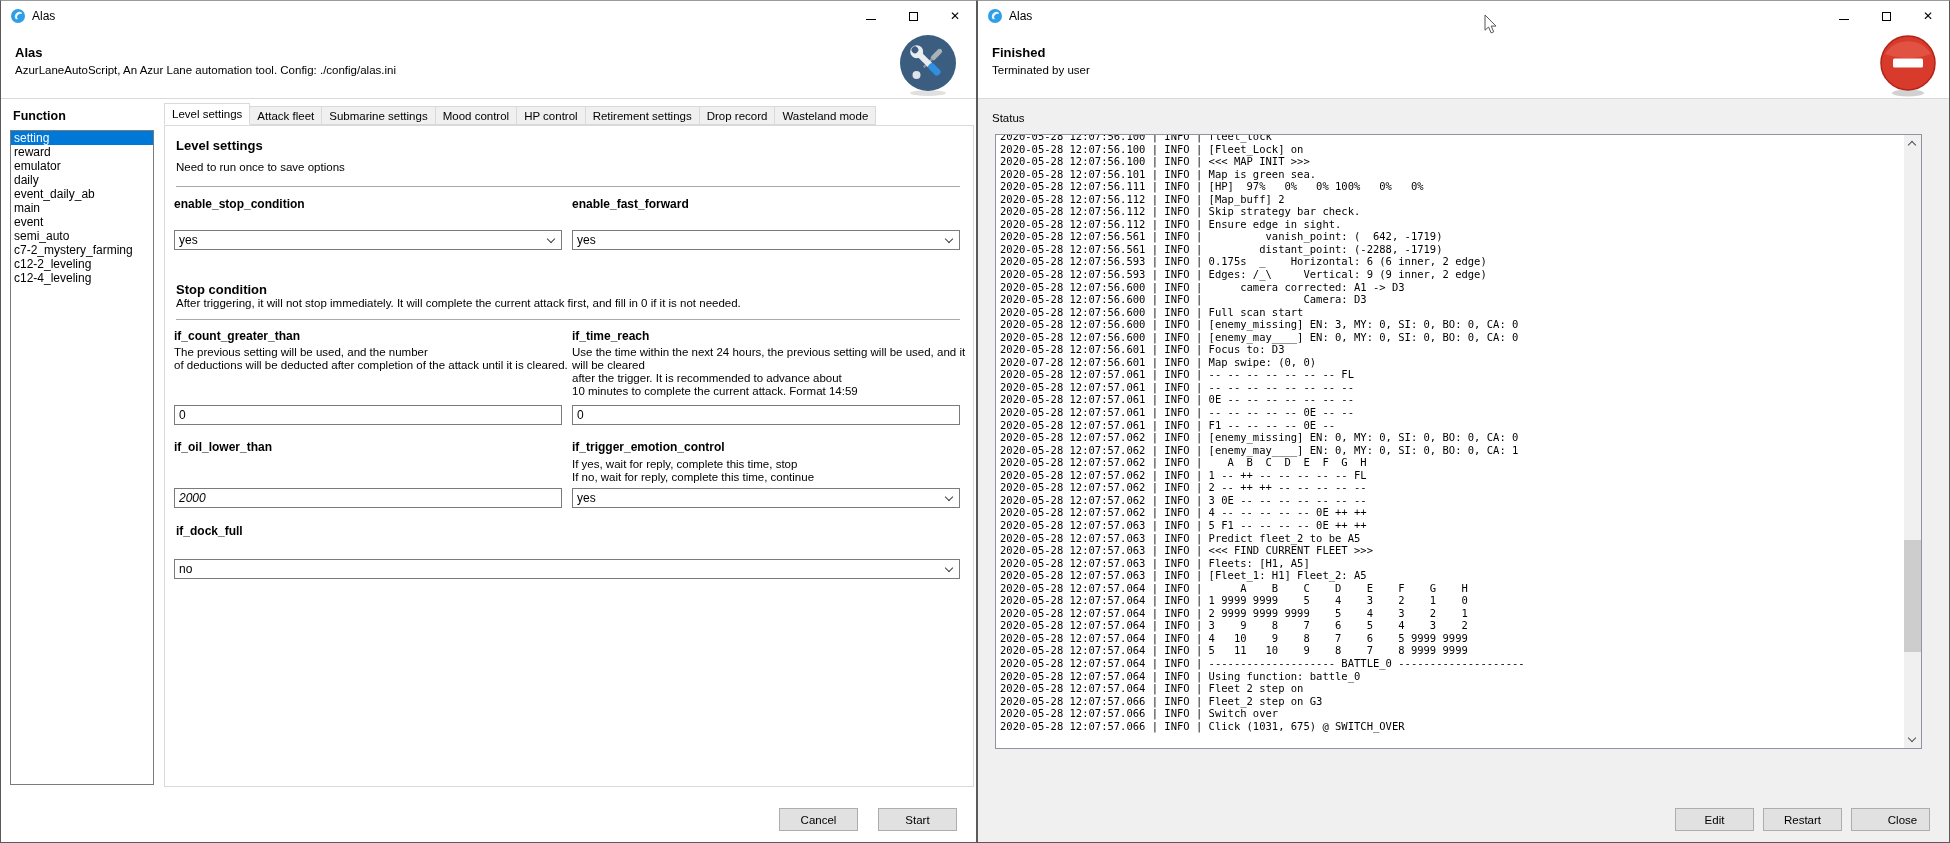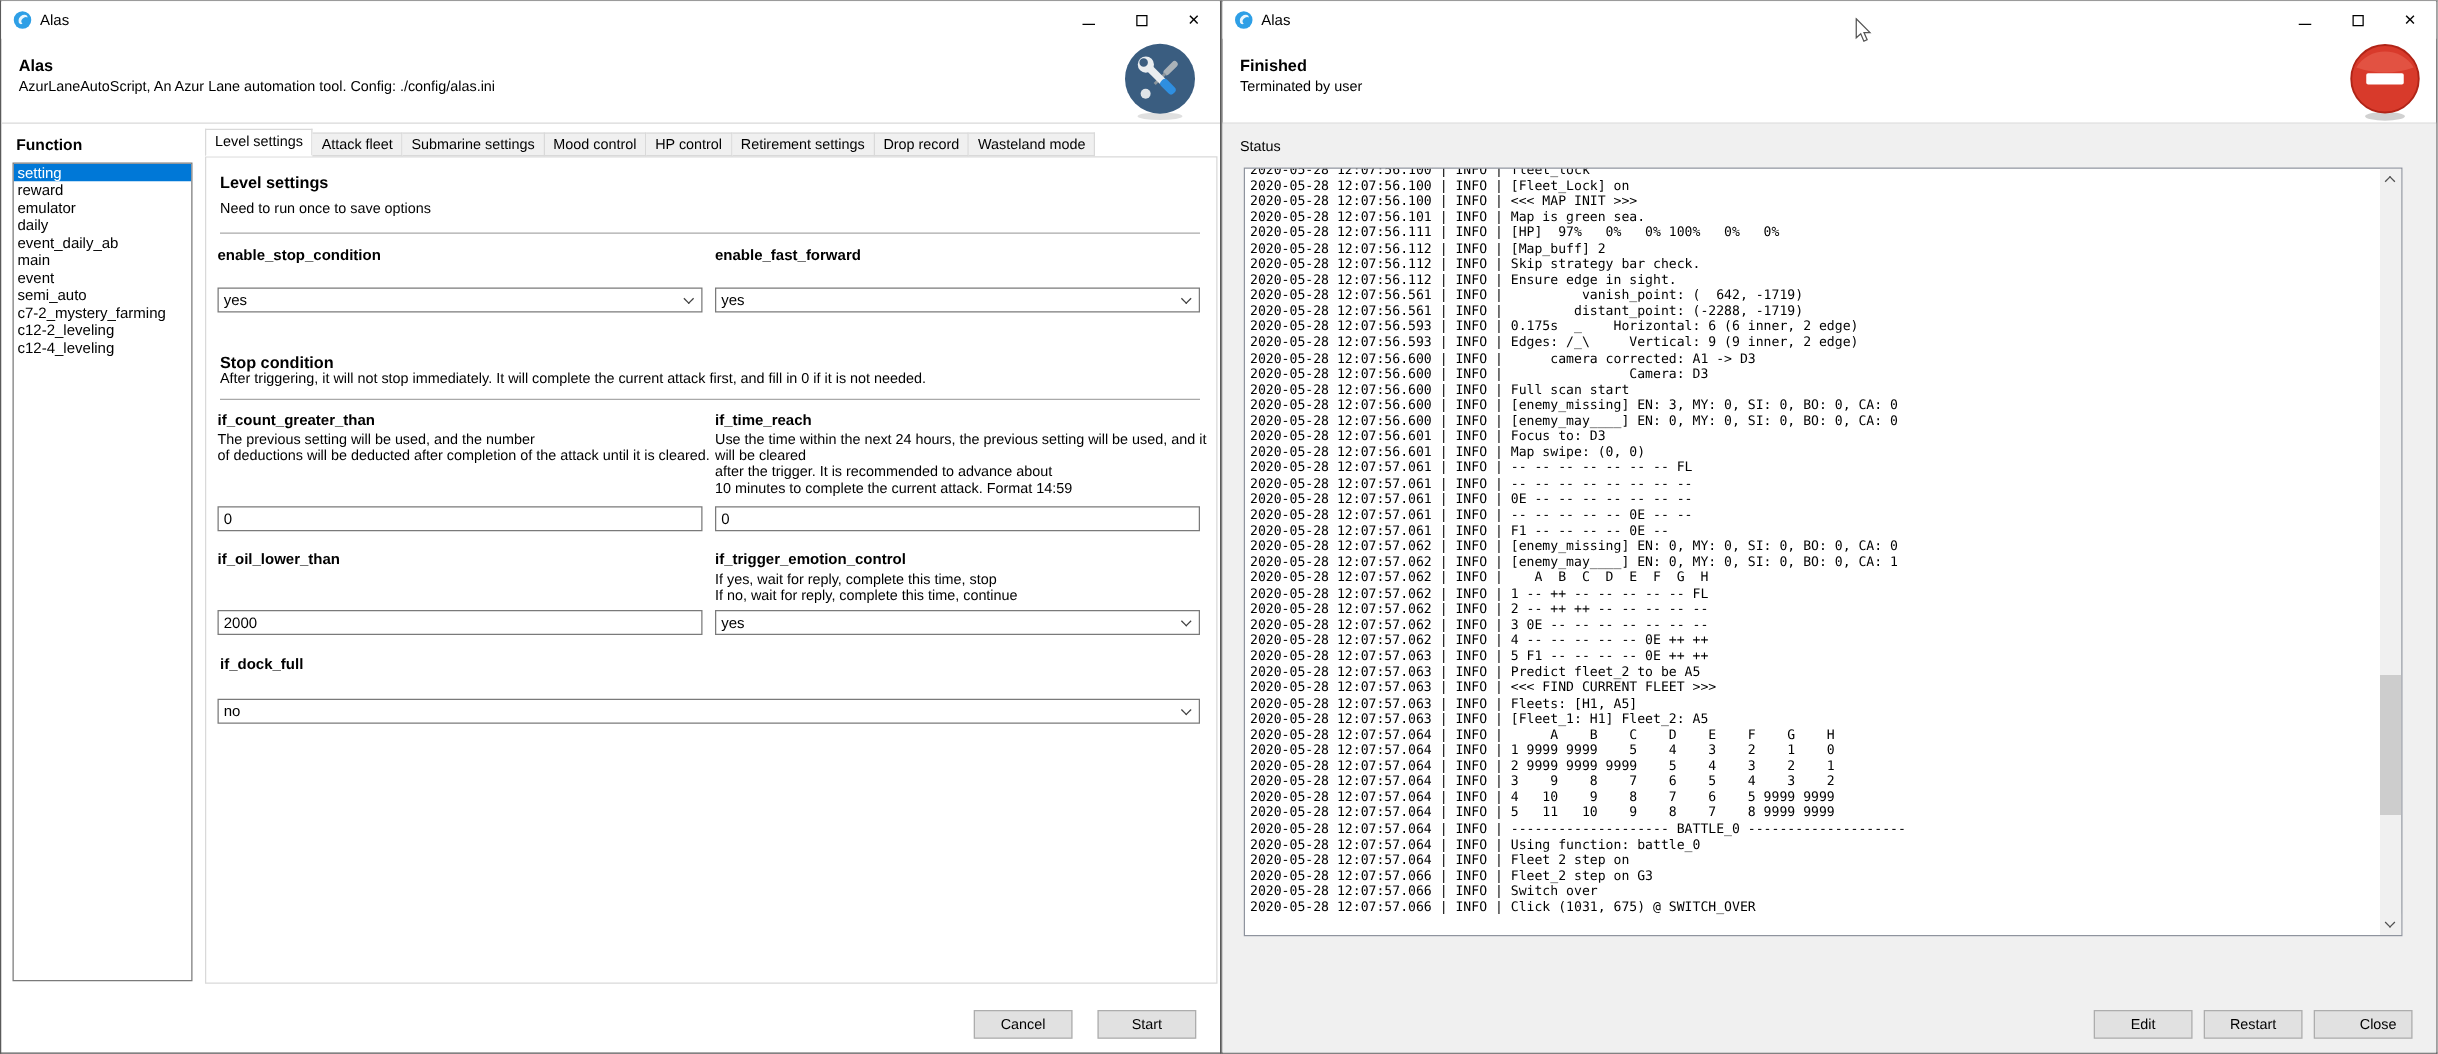--- a/index.html
+++ b/index.html
@@ -163,21 +163,21 @@
     <div class="fd col-r" style="top:233px;">will be cleared</div>
     <div class="fd col-r" style="top:246px;"> after the trigger. It is recommended to advance about</div>
     <div class="fd col-r" style="top:259px;"> 10 minutes to complete the current attack. Format 14:59</div>
     <input class="txt col-l" style="top: 279px;" value="0">
     <input class="txt col-r" style="top: 279px;" value="0">
 
     <div class="fl col-l" style="top:314px;">if_oil_lower_than</div>
     <div class="fl col-r" style="top:314px;">if_trigger_emotion_control</div>
     <div class="fd col-r" style="top:332px;">If yes, wait for reply, complete this time, stop</div>
     <div class="fd col-r" style="top:345px;">If no, wait for reply, complete this time, continue</div>
-    <input class="txt col-l" style="top: 362px;" value="2000">
+    <input class="txt col-l" style="top: 362px; font-style: italic;" value="2000">
     <div class="combo col-r" style="top:362px;">
       <span>yes</span>
       <span class="chev"></span>
     </div>
 
     <div class="fl" style="left:11px; top:398px;">if_dock_full</div>
     <div class="combo" style="left:9px; top:433px; width:786px;">
       <span>no</span>
       <span class="chev"></span>
     </div>
@@ -233,21 +233,21 @@
         <div class="log-line">2020-05-28 12:07:56.561 | INFO |          vanish_point: (  642, -1719)</div>
         <div class="log-line">2020-05-28 12:07:56.561 | INFO |         distant_point: (-2288, -1719)</div>
         <div class="log-line">2020-05-28 12:07:56.593 | INFO | 0.175s  _    Horizontal: 6 (6 inner, 2 edge)</div>
         <div class="log-line">2020-05-28 12:07:56.593 | INFO | Edges: /_\     Vertical: 9 (9 inner, 2 edge)</div>
         <div class="log-line">2020-05-28 12:07:56.600 | INFO |      camera corrected: A1 -&gt; D3</div>
         <div class="log-line">2020-05-28 12:07:56.600 | INFO |                Camera: D3</div>
         <div class="log-line">2020-05-28 12:07:56.600 | INFO | Full scan start</div>
         <div class="log-line">2020-05-28 12:07:56.600 | INFO | [enemy_missing] EN: 3, MY: 0, SI: 0, BO: 0, CA: 0</div>
         <div class="log-line">2020-05-28 12:07:56.600 | INFO | [enemy_may____] EN: 0, MY: 0, SI: 0, BO: 0, CA: 0</div>
         <div class="log-line">2020-05-28 12:07:56.601 | INFO | Focus to: D3</div>
-        <div class="log-line">2020-05-28 12:07:56.601 | INFO | Map swipe: (0, 0)</div>
+        <div class="log-line">2020-07-28 12:07:56.601 | INFO | Map swipe: (0, 0)</div>
         <div class="log-line">2020-05-28 12:07:57.061 | INFO | -- -- -- -- -- -- -- FL</div>
         <div class="log-line">2020-05-28 12:07:57.061 | INFO | -- -- -- -- -- -- -- --</div>
         <div class="log-line">2020-05-28 12:07:57.061 | INFO | 0E -- -- -- -- -- -- --</div>
         <div class="log-line">2020-05-28 12:07:57.061 | INFO | -- -- -- -- -- 0E -- --</div>
         <div class="log-line">2020-05-28 12:07:57.061 | INFO | F1 -- -- -- -- 0E --</div>
         <div class="log-line">2020-05-28 12:07:57.062 | INFO | [enemy_missing] EN: 0, MY: 0, SI: 0, BO: 0, CA: 0</div>
         <div class="log-line">2020-05-28 12:07:57.062 | INFO | [enemy_may____] EN: 0, MY: 0, SI: 0, BO: 0, CA: 1</div>
         <div class="log-line">2020-05-28 12:07:57.062 | INFO |    A  B  C  D  E  F  G  H</div>
         <div class="log-line">2020-05-28 12:07:57.062 | INFO | 1 -- ++ -- -- -- -- -- FL</div>
         <div class="log-line">2020-05-28 12:07:57.062 | INFO | 2 -- ++ ++ -- -- -- -- --</div>

